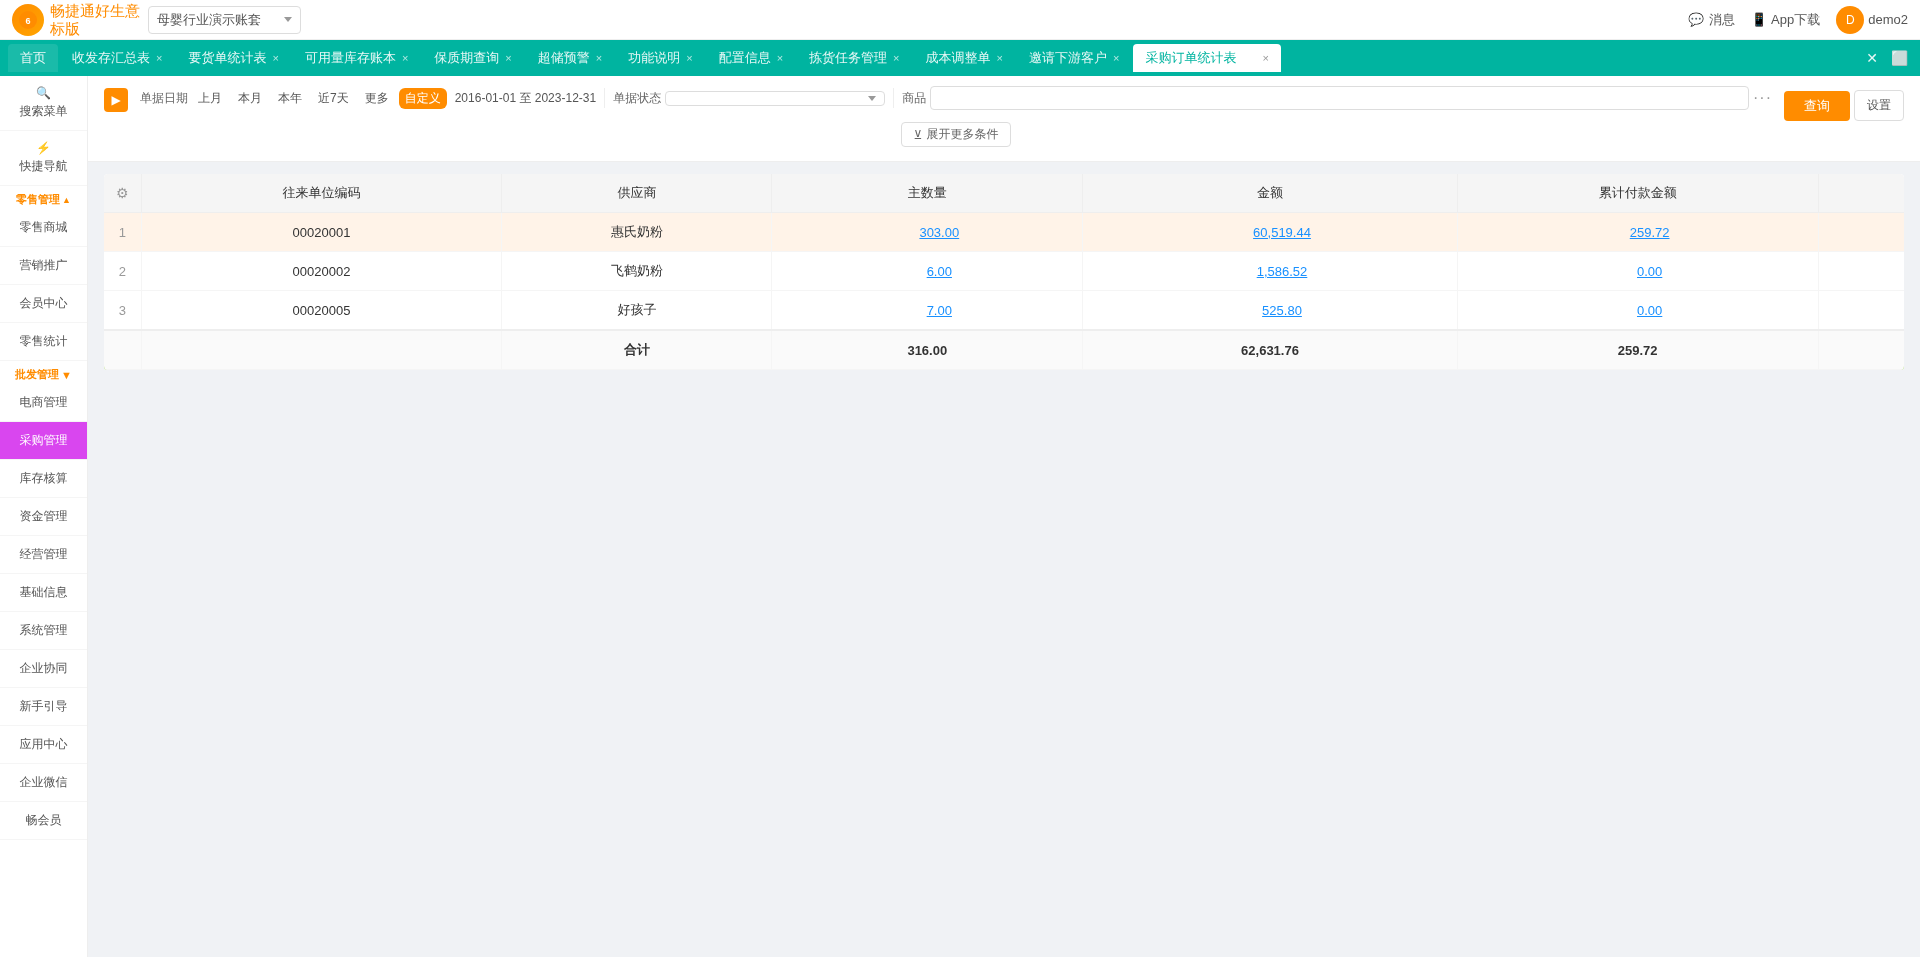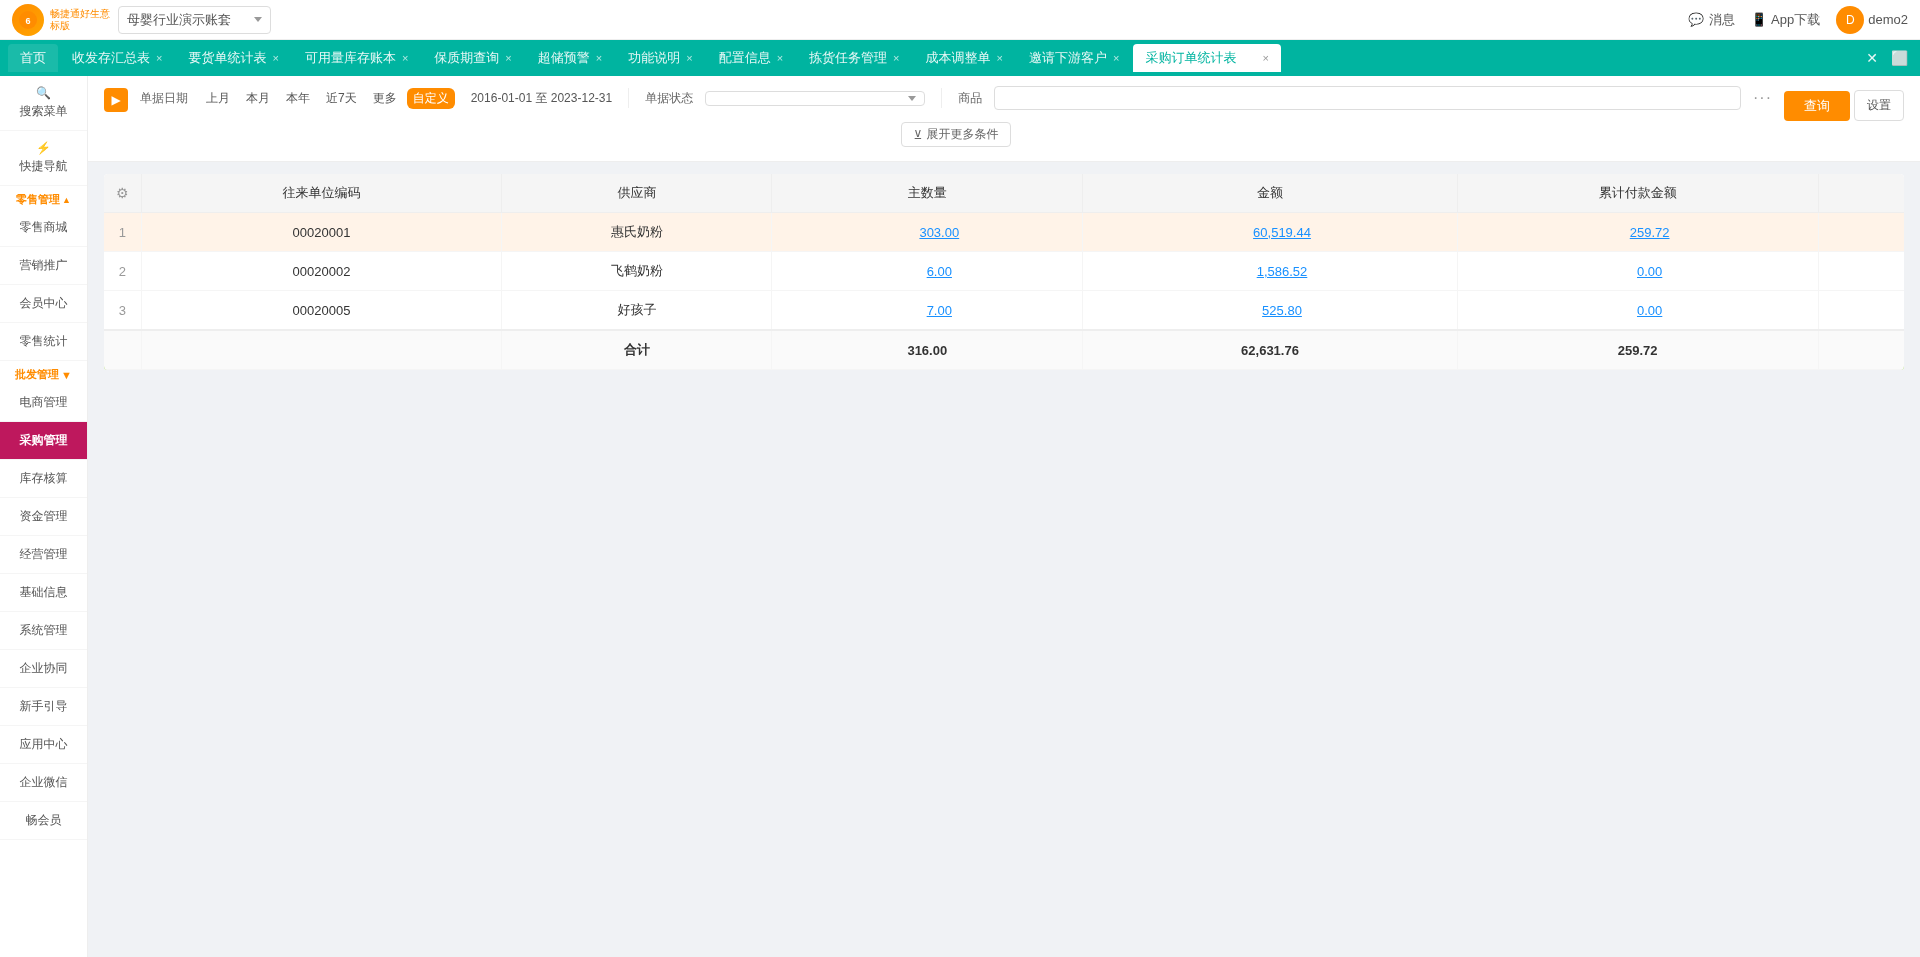--- a/index.html
+++ b/index.html
@@ -3,21 +3,21 @@
   <meta charset="utf-8">
   <style>
     * { margin: 0; padding: 0; box-sizing: border-box; }
     body { font-family: 'Microsoft YaHei', sans-serif; font-size: 13px; background: #f5f5f5; color: #333; width: 1920px; height: 957px; overflow: hidden; display: flex; flex-direction: column; }
 
     
     .top-bar { height: 40px; background: #fff; display: flex; align-items: center; justify-content: space-between; padding: 0 12px; border-bottom: 1px solid #eee; flex-shrink: 0; }
     .top-bar-left { display: flex; align-items: center; gap: 8px; }
     .logo-area { display: flex; align-items: center; gap: 6px; }
     .logo-icon { width: 32px; height: 32px; background: linear-gradient(135deg, #ff8c00, #ffa500); border-radius: 50%; display: flex; align-items: center; justify-content: center; color: white; font-size: 12px; font-weight: bold; }
-    .logo-text { font-size: 10px; color: #ff8c00; line-height: 1.2; }
+    .logo-text { font-size: 15px; color: #ff8c00; line-height: 1.2; }
     .workspace-selector { display: flex; align-items: center; gap: 19px; font-size: 13px; color: #555; cursor: pointer; padding: 4px 8px; border: 1px solid #ddd; border-radius: 4px; }
     .top-bar-right { display: flex; align-items: center; gap: 16px; }
     .top-action { display: flex; align-items: center; gap: 4px; font-size: 13px; color: #555; cursor: pointer; }
     .user-avatar { width: 28px; height: 28px; border-radius: 50%; background: #ff8c00; display: flex; align-items: center; justify-content: center; color: white; font-size: 12px; }
 
     
     .nav-tabs { height: 36px; background: #00b4a0; display: flex; align-items: center; padding: 0 8px; gap: 2px; flex-shrink: 0; overflow: hidden; }
     .nav-tab { height: 28px; padding: 0 12px; display: flex; align-items: center; gap: 4px; font-size: 13px; color: rgba(255,255,255,0.9); cursor: pointer; border-radius: 4px 4px 0 0; white-space: nowrap; }
     .nav-tab.active { background: #fff; color: #00b4a0; font-weight: 500; gap: 24px; }
     .nav-tab .close-x { font-size: 11px; color: rgba(255,255,255,0.7); margin-left: 2px; }
@@ -25,39 +25,39 @@
     .nav-tab-home { background: rgba(255,255,255,0.1); }
     .nav-end-btns { margin-left: auto; display: flex; align-items: center; gap: 4px; }
     .nav-end-btn { width: 24px; height: 24px; display: flex; align-items: center; justify-content: center; color: rgba(255,255,255,0.9); cursor: pointer; font-size: 14px; }
 
     
     .main-layout { display: flex; flex: 1; overflow: hidden; }
 
     
     .sidebar { width: 88px; background: #fff; border-right: 1px solid #eee; display: flex; flex-direction: column; overflow-y: auto; flex-shrink: 0; }
     .sidebar-item { padding: 10px 4px; text-align: center; font-size: 12px; color: #555; cursor: pointer; border-bottom: 1px solid #f5f5f5; display: flex; flex-direction: column; align-items: center; gap: 3px; }
-    .sidebar-item.active { background: #be185d; color: white; font-weight: bold; }
+    .sidebar-item.active { background: #d946ef; color: white; }
     .sidebar-section-label { font-size: 11px; color: #ff8c00; padding: 6px 4px 2px 4px; text-align: center; font-weight: bold; display: flex; align-items: center; justify-content: center; gap: 2px; cursor: pointer; }
     .sidebar-section-label.has-arrow::after { content: '▲'; font-size: 9px; }
     .sidebar-section-label.collapsed::after { content: '▼'; }
 
     
     .content { flex: 1; display: flex; flex-direction: column; overflow: hidden; background: #f0f2f5; }
 
     
     .page-header { background: #fff; padding: 12px 16px 8px; border-bottom: 1px solid #eee; flex-shrink: 0; display: flex; align-items: center; justify-content: space-between; }
     .page-title { font-size: 16px; font-weight: bold; color: #333; }
     .page-header-actions { display: flex; align-items: center; gap: 8px; }
     .btn-print { display: flex; align-items: center; gap: 4px; padding: 5px 12px; border: 1px solid #ddd; border-radius: 4px; background: #fff; cursor: pointer; font-size: 12px; color: #555; }
     .btn-export { display: flex; align-items: center; gap: 4px; padding: 5px 12px; border: 1px solid #ddd; border-radius: 4px; background: #fff; cursor: pointer; font-size: 12px; color: #555; }
     .btn-refresh { display: flex; align-items: center; gap: 4px; padding: 5px 12px; border: 1px solid #ddd; border-radius: 4px; background: #fff; cursor: pointer; font-size: 12px; color: #555; }
 
     
     .filter-bar { background: #fff; padding: 10px 16px; border-bottom: 1px solid #eee; flex-shrink: 0; }
-    .filter-row { display: flex; align-items: center; gap: 12px; flex-wrap: wrap; }
+    .filter-row { display: flex; align-items: center; gap: 4px; flex-wrap: wrap; }
     .filter-label { font-size: 12px; color: #666; white-space: nowrap; }
     .date-shortcuts { display: flex; gap: 4px; align-items: center; }
     .date-shortcut { padding: 2px 6px; font-size: 12px; color: #555; cursor: pointer; border-radius: 2px; }
     .date-custom-tag { padding: 2px 6px; font-size: 12px; background: #ff8c00; color: white; border-radius: 6px; cursor: pointer; }
     .date-range { font-size: 12px; color: #555; margin-left: 4px; }
     .filter-divider { width: 1px; height: 20px; background: #eee; margin: 0 4px; }
     .select-field { padding: 4px 8px; border: 1px solid #ddd; border-radius: 4px; font-size: 12px; min-width: 120px; display: flex; align-items: center; justify-content: space-between; cursor: pointer; background: #fff; }
     .filter-good-input { flex: 1; padding: 4px 8px; border: 1px solid #ddd; border-radius: 4px; font-size: 12px; min-width: 200px; }
     .expand-row { display: flex; justify-content: center; padding: 4px 0; }
     .expand-btn { display: flex; align-items: center; gap: 4px; font-size: 12px; color: #666; cursor: pointer; padding: 3px 12px; border: 1px solid #ddd; border-radius: 4px; background: #fff; }

